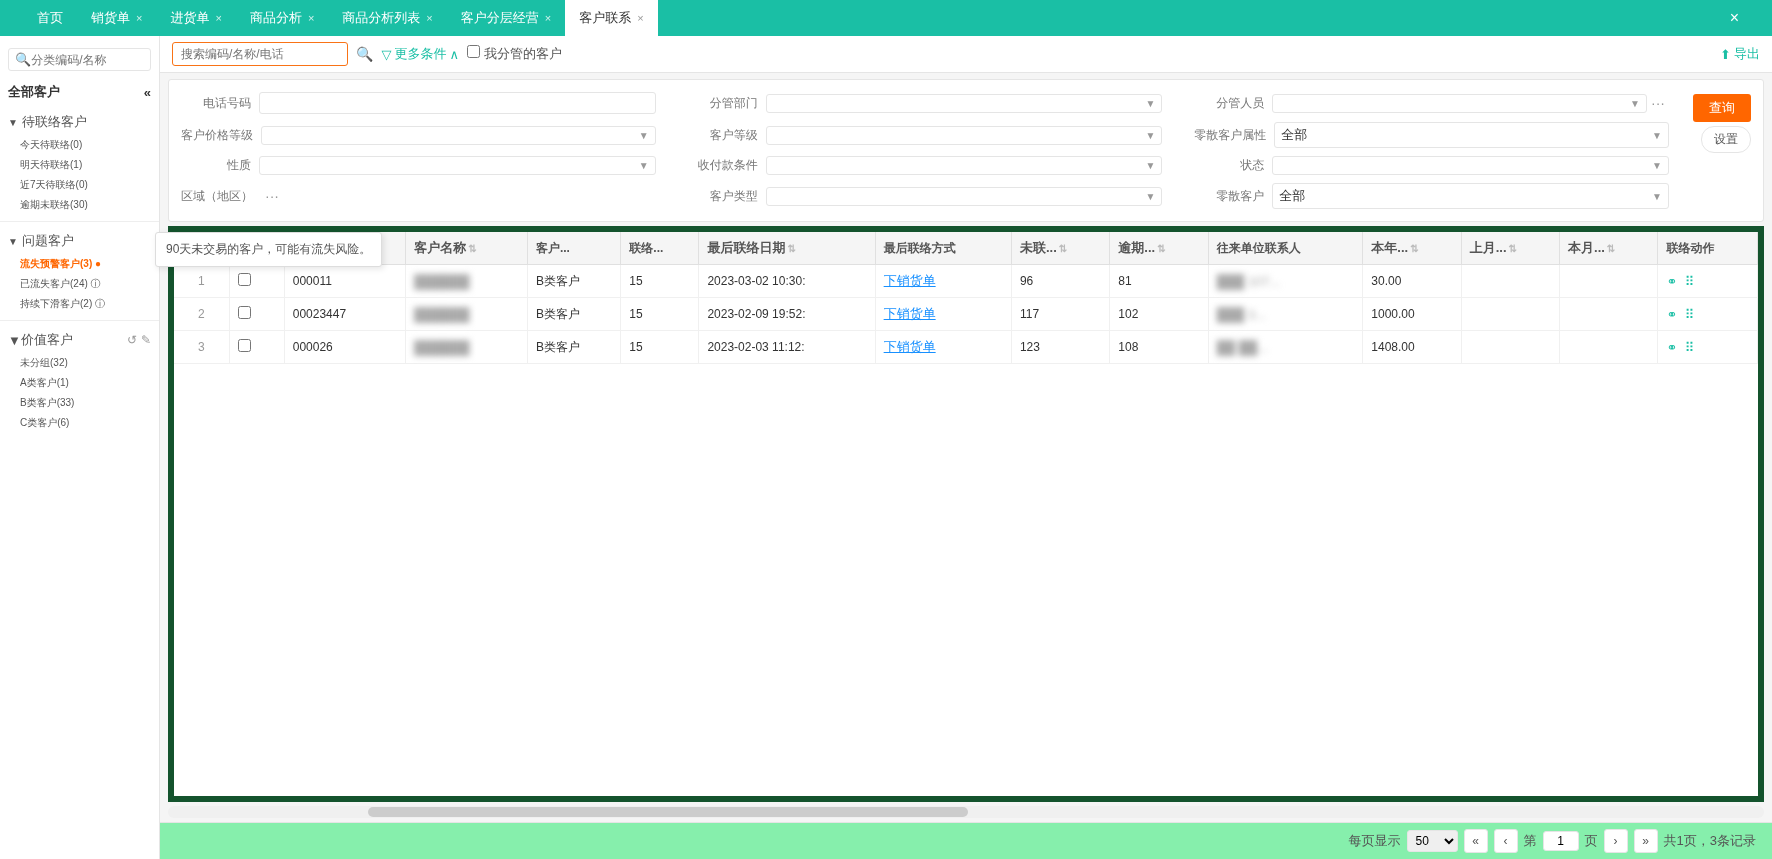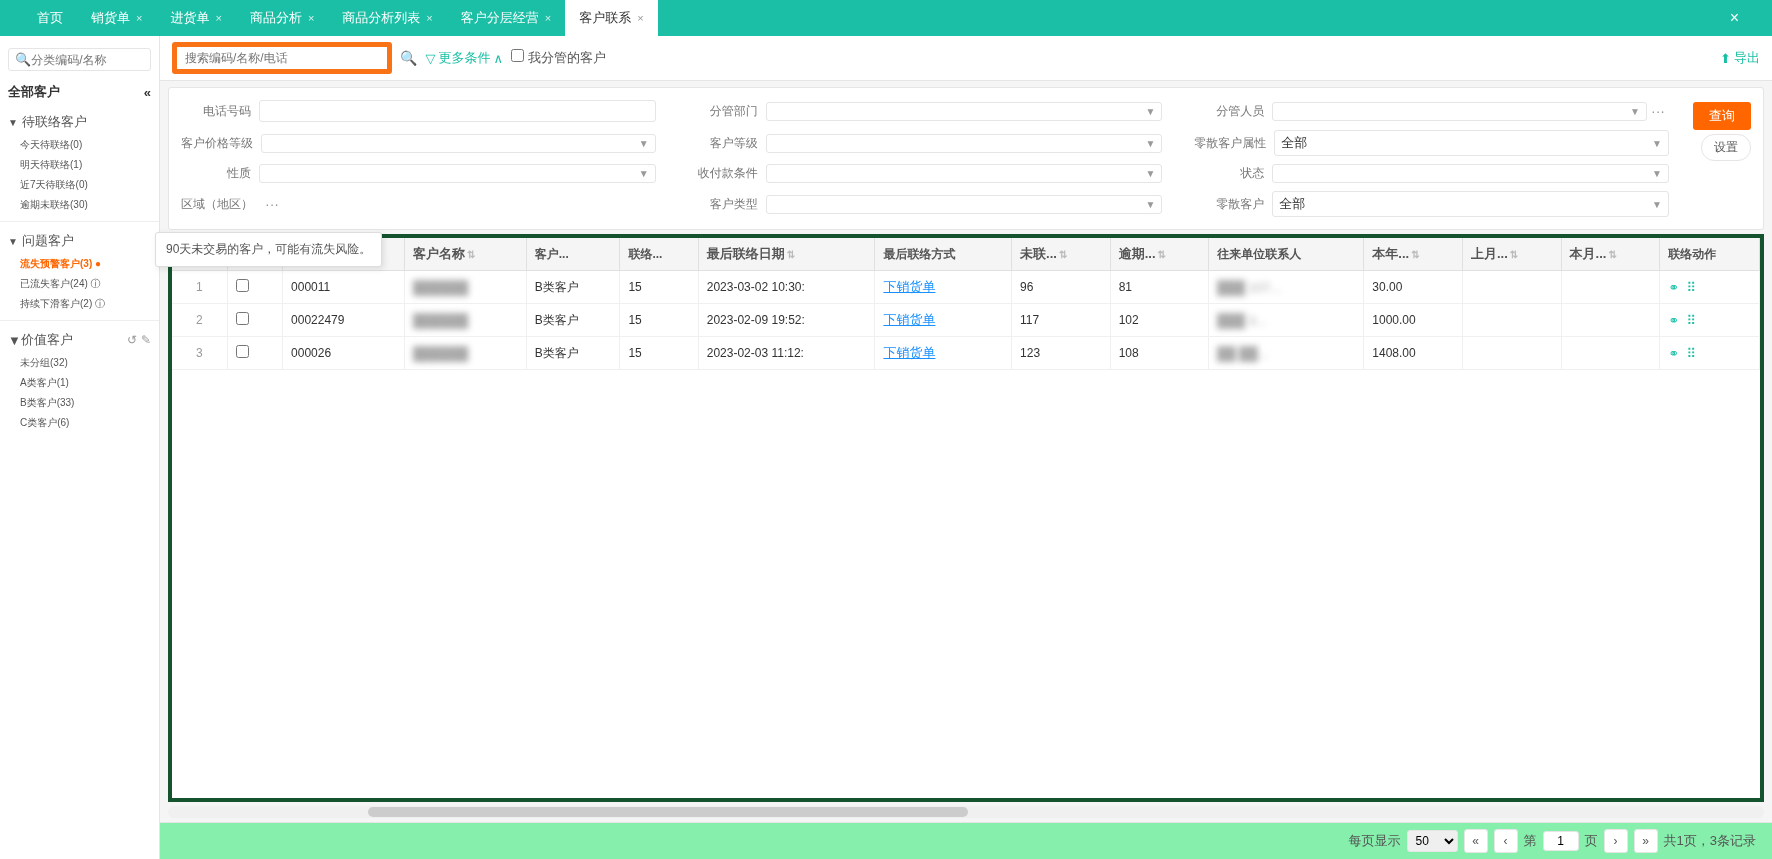--- a/index.html
+++ b/index.html
@@ -78,22 +78,22 @@
 
     
     .content-area { flex: 1; display: flex; flex-direction: column; overflow: hidden; background: #f5f5f5; }
 
     
     .search-bar {
       display: flex; align-items: center; background: white; padding: 6px 12px;
       border-bottom: 1px solid #e5e5e5; gap: 8px;
     }
     .search-input-wrap {
-      display: flex; align-items: center; border: 5px solid #f97316; border-radius: 3px;
-      padding: 4px 8px; width: 220px;
+      display: flex; align-items: center; border: 1px solid #f97316; border-radius: 3px;
+      padding: 4px 8px; width: 176px;
     }
     .search-input-wrap input { border: none; outline: none; font-size: 12px; width: 100%; }
     .search-icon-btn { color: #ff6600; font-size: 14px; cursor: pointer; }
     .more-conditions {
       display: flex; align-items: center; gap: 3px; color: #1abfa5; cursor: pointer; font-size: 12px;
     }
     .my-customers {
       display: flex; align-items: flex-start; gap: 4px; color: #555; font-size: 12px; cursor: pointer;
     }
     .search-bar-spacer { flex: 1; }
@@ -121,21 +121,21 @@
     }
     .filter-select {
       flex: 1; display: flex; align-items: center; border: 1px solid #e5e5e5;
       border-radius: 3px; padding: 3px 6px; background: white; cursor: pointer;
       justify-content: space-between; font-size: 12px; color: #333;
     }
     .filter-select .arrow { color: #999; font-size: 10px; }
     .filter-dots { color: #999; font-size: 14px; cursor: pointer; padding: 0 4px; }
 
     
-    .table-wrap { flex: 1; overflow: auto; margin: 0 8px; background: white; border: 4px solid #14532d; }
+    .table-wrap { flex: 1; overflow: auto; margin: 0 8px; background: white; border: 6px solid #14532d; }
     table { width: 100%; border-collapse: collapse; }
     thead th {
       background: #f5f5f5; border-bottom: 1px solid #e0e0e0; border-right: 1px solid #e0e0e0;
       padding: 7px 8px; text-align: left; font-size: 12px; color: #555; white-space: nowrap;
       position: sticky; top: 0; z-index: 2;
     }
     thead th:first-child, thead th:nth-child(2) { min-width: 36px; }
     tbody tr { border-bottom: 1px solid #f0f0f0; }
     tbody td {
       padding: 7px 8px; font-size: 12px; color: #333; border-right: 1px solid #f0f0f0;
@@ -499,21 +499,21 @@
             <td></td>
             <td></td>
             <td>
               <span style="color:#1abfa5; cursor:pointer;">⚭</span>
               <span style="color:#1abfa5; cursor:pointer; margin-left:4px;">⠿</span>
             </td>
           </tr>
           <tr class="table-row">
             <td class="row-num">2</td>
             <td><input type="checkbox" style=""></td>
-            <td>00022479</td>
+            <td>00023447</td>
             <td><span class="blurred">██████</span></td>
             <td>B类客户</td>
             <td>15</td>
             <td>2023-02-09 19:52:</td>
             <td><span class="link-text">下销货单</span></td>
             <td>117</td>
             <td>102</td>
             <td><span class="blurred">███ 3...</span></td>
             <td>1000.00</td>
             <td></td>

